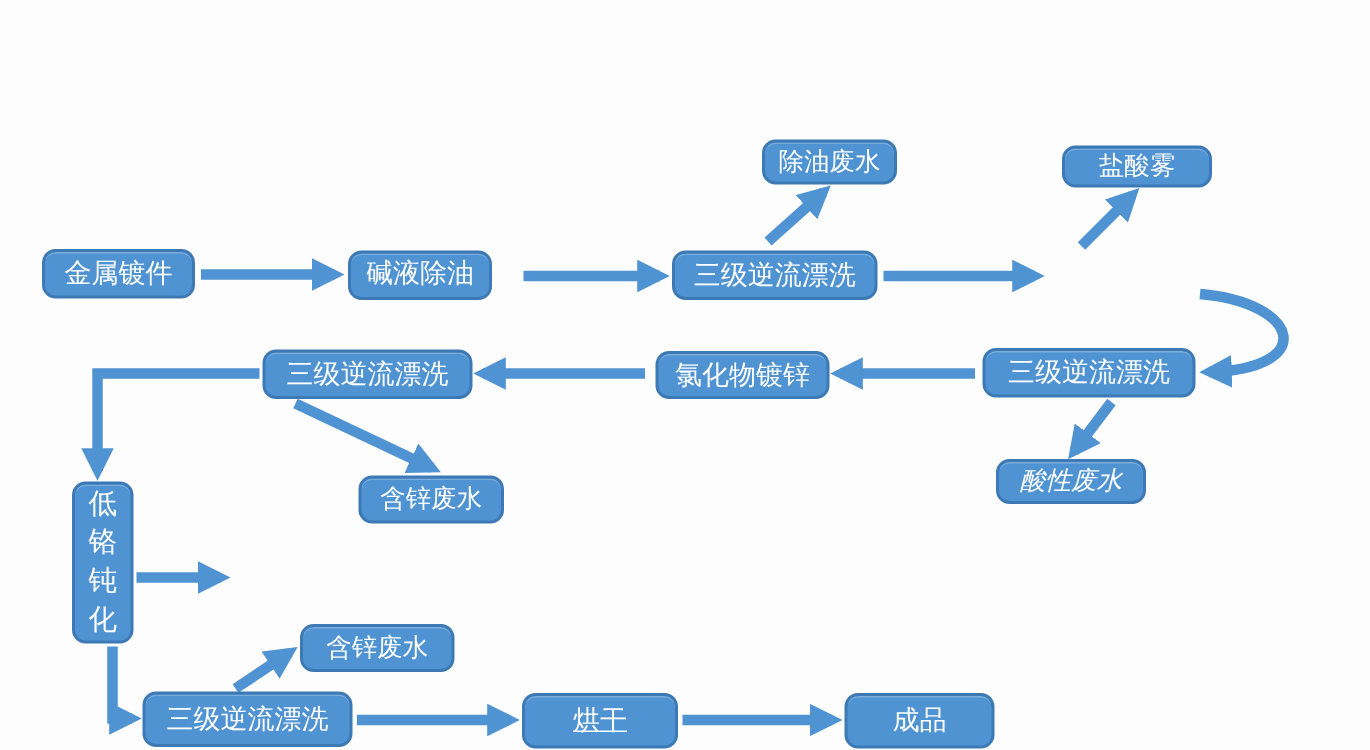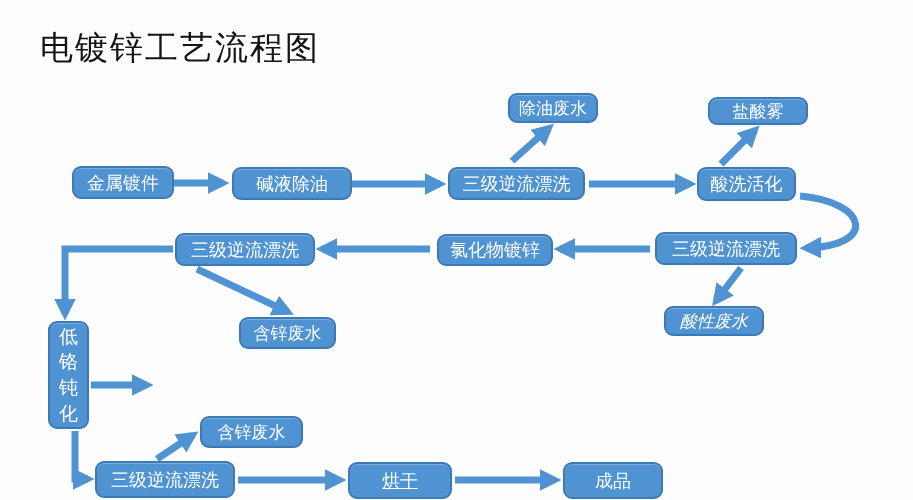--- a/index.html
+++ b/index.html
@@ -51,21 +51,20 @@
     left: 0; top: 0;
     width: 913px; height: 500px;
     pointer-events: none;
   }
 </style>
 </head>
 <body>
 
 <div id="canvas">
 
-  <div id="title">电镀锌工艺流程图</div>
 
   <svg id="arrow-layer" xmlns="http://www.w3.org/2000/svg" viewBox="0 0 913 500">
       <defs>
         <marker id="ah" viewBox="0 0 10 10" refX="7" refY="5" markerWidth="3.1" markerHeight="3.1" orient="auto">
           <path d="M0,0 L10,5 L0,10 Z" fill="#4f93d2"></path>
         </marker>
       </defs>
       <path d="M 134,183 L 223,183" fill="none" stroke="#4f93d2" stroke-width="7" stroke-linejoin="miter" marker-end="url(#ah)"></path>
       <path d="M 349,184 L 440,184" fill="none" stroke="#4f93d2" stroke-width="7" stroke-linejoin="miter" marker-end="url(#ah)"></path>
       <path d="M 589,184 L 690,184" fill="none" stroke="#4f93d2" stroke-width="7" stroke-linejoin="miter" marker-end="url(#ah)"></path>
@@ -77,27 +76,26 @@
       <path d="M 741,268 L 716,301" fill="none" stroke="#4f93d2" stroke-width="7" stroke-linejoin="miter" marker-end="url(#ah)"></path>
       <path d="M 197,269 L 288,312" fill="none" stroke="#4f93d2" stroke-width="7" stroke-linejoin="miter" marker-end="url(#ah)"></path>
       <path d="M 173,249 L 65,249 L 65,314" fill="none" stroke="#4f93d2" stroke-width="7" stroke-linejoin="miter" marker-end="url(#ah)"></path>
       <path d="M 91,385 L 147,385" fill="none" stroke="#4f93d2" stroke-width="7" stroke-linejoin="miter" marker-end="url(#ah)"></path>
       <path d="M 75,431 L 75,479 L 88,479" fill="none" stroke="#4f93d2" stroke-width="7" stroke-linejoin="miter" marker-end="url(#ah)"></path>
       <path d="M 157,459 L 193,435" fill="none" stroke="#4f93d2" stroke-width="7" stroke-linejoin="miter" marker-end="url(#ah)"></path>
       <path d="M 238,480 L 340,480" fill="none" stroke="#4f93d2" stroke-width="7" stroke-linejoin="miter" marker-end="url(#ah)"></path>
       <path d="M 455,480 L 555,480" fill="none" stroke="#4f93d2" stroke-width="7" stroke-linejoin="miter" marker-end="url(#ah)"></path>
     </svg>
 
-  <div class="node" style="left:28px; top:166px; width:102px; height:33px;margin-left:44px;">金属镀件</div>
+  <div class="node" style="left:28px; top:166px; width:102px; height:33px;">金属镀件</div>
 
-  <div class="node" style="left:232px; top:167px; width:120px; height:33px;">碱液除油</div>
+  <div class="node" style="left:232px; top:167px; width:96px; height:33px;font-family:Liberation Mono, monospace;">碱液除油</div>
 
   <div class="node" style="left:448px; top:167px; width:137px; height:33px;">三级逆流漂洗</div>
 
-  <div class="node" style="left:697px; top:167px; width:99px; height:34px;">酸洗活化</div>
 
   <div class="node small" style="left:508px; top:93px; width:90px; height:30px;">除油废水</div>
 
   <div class="node small" style="left:708px; top:97px; width:100px; height:28px;">盐酸雾</div>
 
   <div class="node" style="left:175px; top:233px; width:140px; height:33px;">三级逆流漂洗</div>
 
   <div class="node" style="left:437px; top:234px; width:116px; height:32px;font-family:Liberation Serif, serif;">氯化物镀锌</div>
 
   <div class="node" style="left:655px; top:232px; width:142px; height:33px;">三级逆流漂洗</div>

